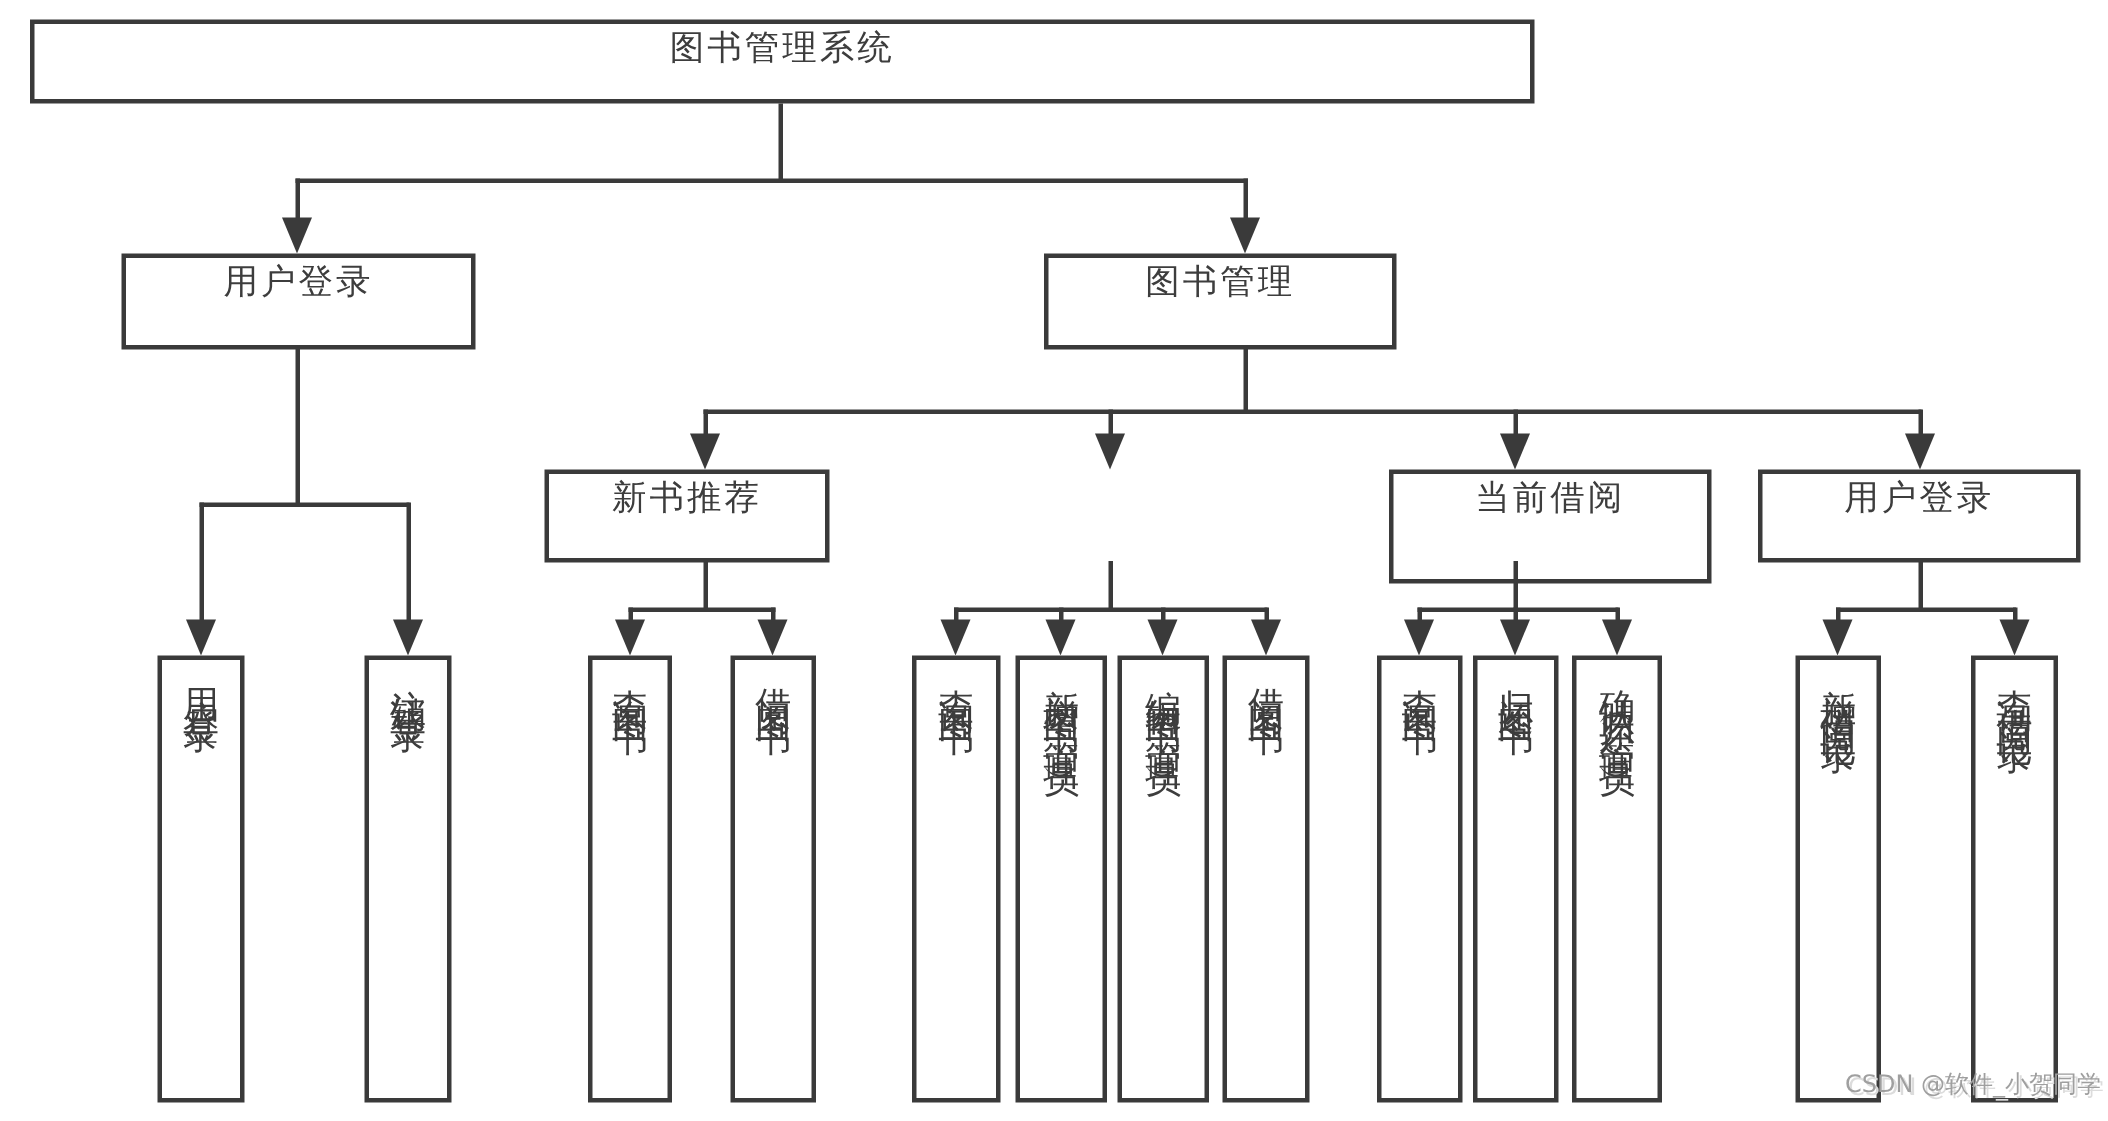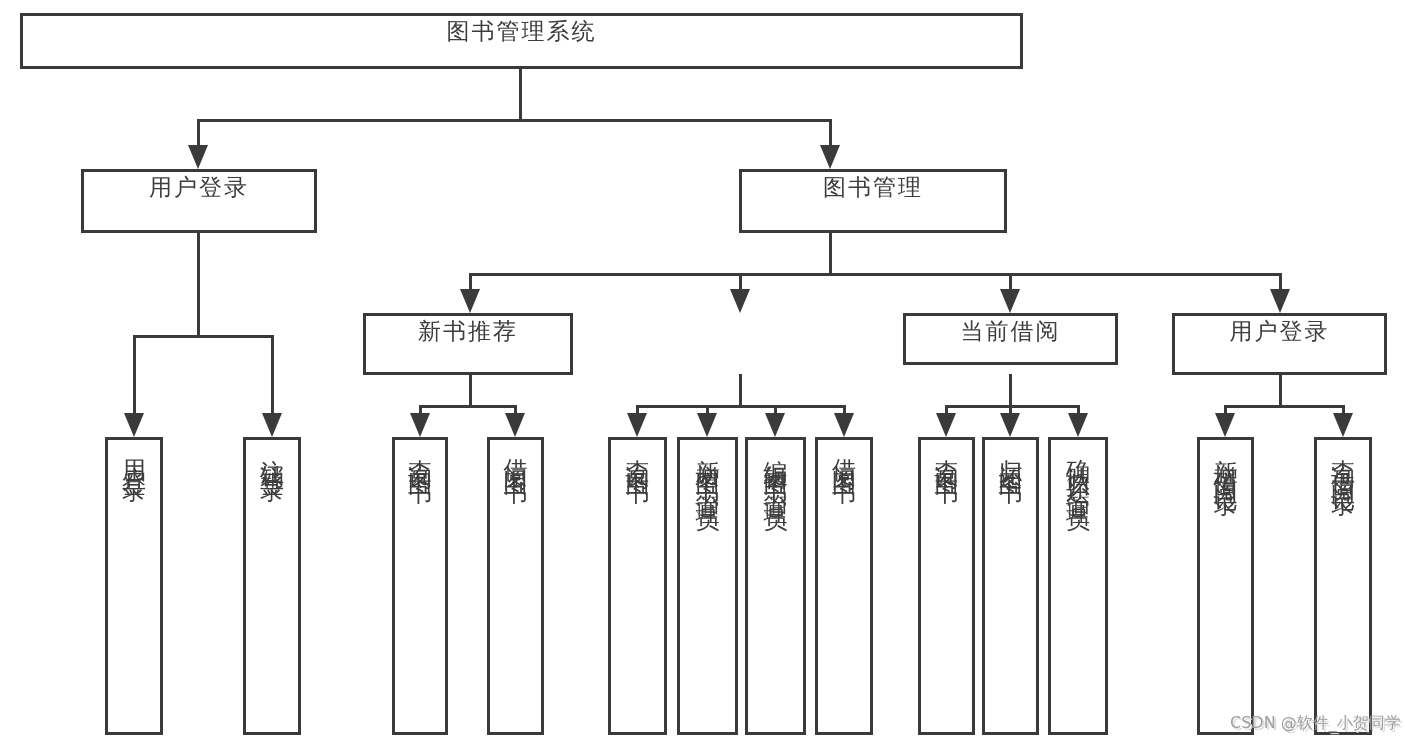--- a/index.html
+++ b/index.html
@@ -73,21 +73,21 @@
   <div class="v-line" style="left:519px;top:69px;height:53px"></div>
   <div class="h-line" style="left:197px;top:119px;width:635px"></div>
   <div class="v-line" style="left:197px;top:119px;height:28px"></div>
   <div class="arrow" style="left:188px;top:145px"></div>
   <div class="v-line" style="left:829px;top:119px;height:28px"></div>
   <div class="arrow" style="left:820px;top:145px"></div>
 
   <div class="box" style="left:81px;top:169px;width:236px;height:64px">
     <span class="label">用户登录</span>
   </div>
-  <div class="box" style="left:739px;top:169px;width:268px;height:64px">
+  <div class="box" style="left:696px;top:169px;width:235px;height:64px">
     <span class="label">图书管理</span>
   </div>
 
   <div class="v-line" style="left:197px;top:231px;height:106px"></div>
   <div class="h-line" style="left:133px;top:335px;width:140px"></div>
   <div class="v-line" style="left:133px;top:335px;height:80px"></div>
   <div class="arrow" style="left:124px;top:413px"></div>
   <div class="v-line" style="left:271px;top:335px;height:80px"></div>
   <div class="arrow" style="left:262px;top:413px"></div>
 
@@ -95,24 +95,24 @@
   <div class="h-line" style="left:469px;top:273px;width:812px"></div>
   <div class="v-line" style="left:469px;top:273px;height:18px"></div>
   <div class="arrow" style="left:460px;top:289px"></div>
   <div class="v-line" style="left:739px;top:273px;height:18px"></div>
   <div class="arrow" style="left:730px;top:289px"></div>
   <div class="v-line" style="left:1009px;top:273px;height:18px"></div>
   <div class="arrow" style="left:1000px;top:289px"></div>
   <div class="v-line" style="left:1279px;top:273px;height:18px"></div>
   <div class="arrow" style="left:1270px;top:289px"></div>
 
-  <div class="box" style="left:363px;top:313px;width:210px;height:62px">
+  <div class="box" style="left:363px;top:313px;width:190px;height:62px">
     <span class="label">新书推荐</span>
   </div>
-  <div class="box" style="left:903px;top:313px;width:215px;height:52px">
+  <div class="box" style="left:926px;top:313px;width:215px;height:76px">
     <span class="label">当前借阅</span>
   </div>
   <div class="box" style="left:1172px;top:313px;width:215px;height:62px">
     <span class="label">用户登录</span>
   </div>
 
   <div class="v-line" style="left:469px;top:374px;height:33px"></div>
   <div class="h-line" style="left:419px;top:405px;width:98px"></div>
   <div class="v-line" style="left:419px;top:405px;height:10px"></div>
   <div class="arrow" style="left:410px;top:413px"></div>

